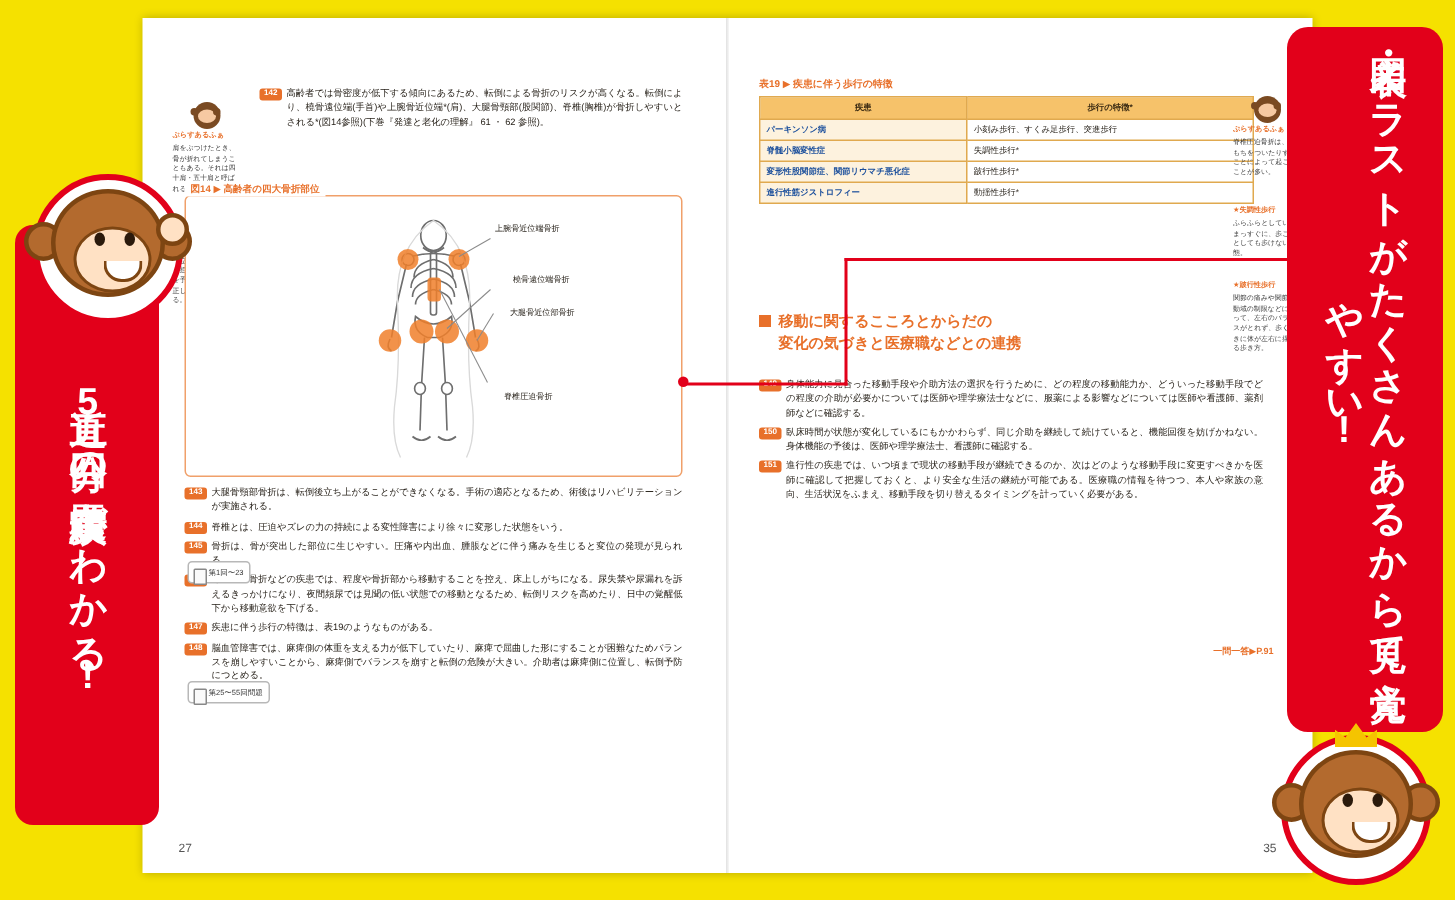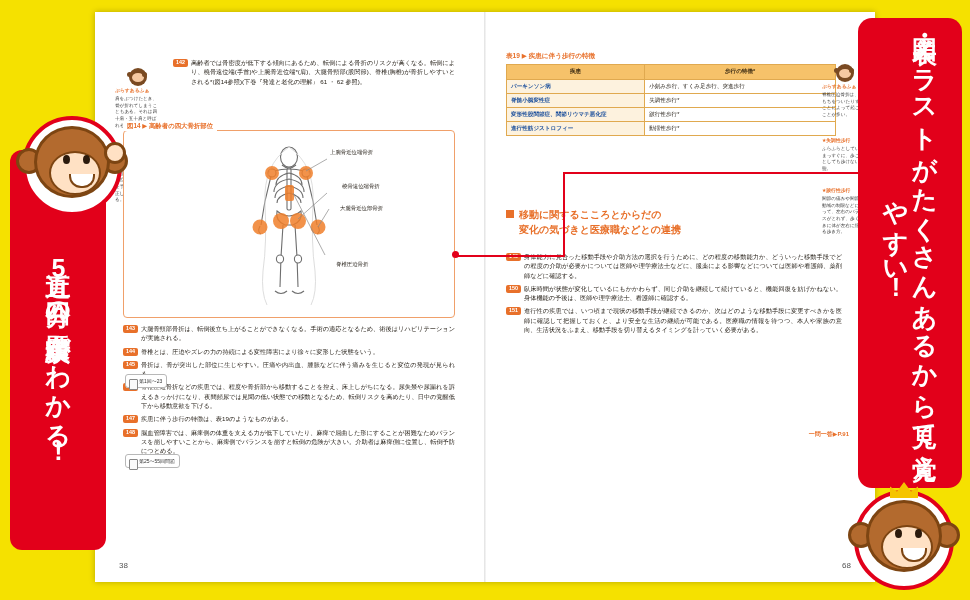--- a/index.html
+++ b/index.html
@@ -271,21 +271,21 @@
       <div class="para">
         <span class="numbox">147</span>
         <span class="ptxt">疾患に伴う歩行の特徴は、表19のようなものがある。</span>
       </div>
       <div class="para">
         <span class="numbox">148</span>
         <span class="ptxt">脳血管障害では、麻痺側の体重を支える力が低下していたり、麻痺で屈曲した形にすることが困難なためバランスを崩しやすいことから、麻痺側でバランスを崩すと転倒の危険が大きい。介助者は麻痺側に位置し、転倒予防につとめる。</span>
       </div>
     </div>
 
-    <div class="page-num">38</div>
+    <div class="page-num">27</div>
   </div>
 
   <div class="page right">
 
     <div class="tblwrap">
       <div class="tbl-title">表19 ▶ 疾患に伴う歩行の特徴</div>
       <table>
         <thead>
           <tr>
             <th>疾患</th>
@@ -345,21 +345,21 @@
       <span class="nh">★失調性歩行</span>
       <span>ふらふらとしていてまっすぐに、歩こうとしても歩けない状態。</span>
     </div>
     <div class="note" style="left:336px;top:176px;">
       <span class="nh">★跛行性歩行</span>
       <span>関節の痛みや関節可動域の制限などによって、左右のバランスがとれず、歩くときに体が左右に揺れる歩き方。</span>
     </div>
 
     <div class="vnote" style="right:6px;top:152px;height:60px;">こころ</div>
 
-    <div class="page-num">68</div>
+    <div class="page-num">35</div>
   </div>
 
   <div class="chip" style="left:30px;top:362px;">第1回〜23</div>
   <div class="chip" style="left:30px;top:442px;">第25〜55回問題</div>
 
   <div class="redline" style="left:360px;top:243px;width:110px;height:2px;"></div>
   <div class="reddot" style="left:357px;top:239px;"></div>
   <div class="redline" style="left:468px;top:160px;width:2px;height:85px;"></div>
   <div class="redline" style="left:468px;top:160px;width:310px;height:2px;"></div>
   <div class="reddot" style="left:774px;top:156px;"></div>

